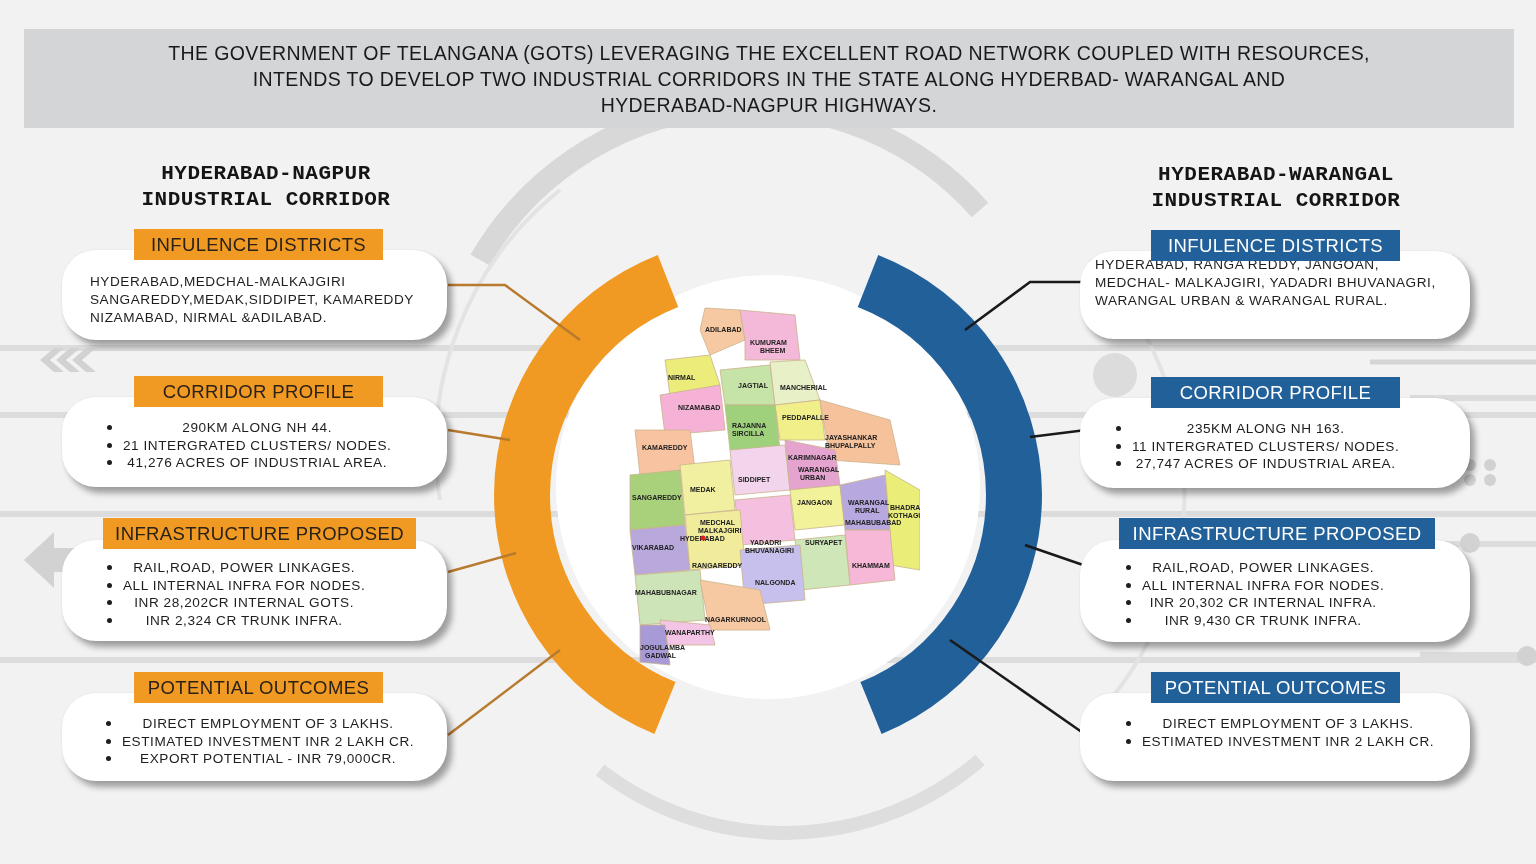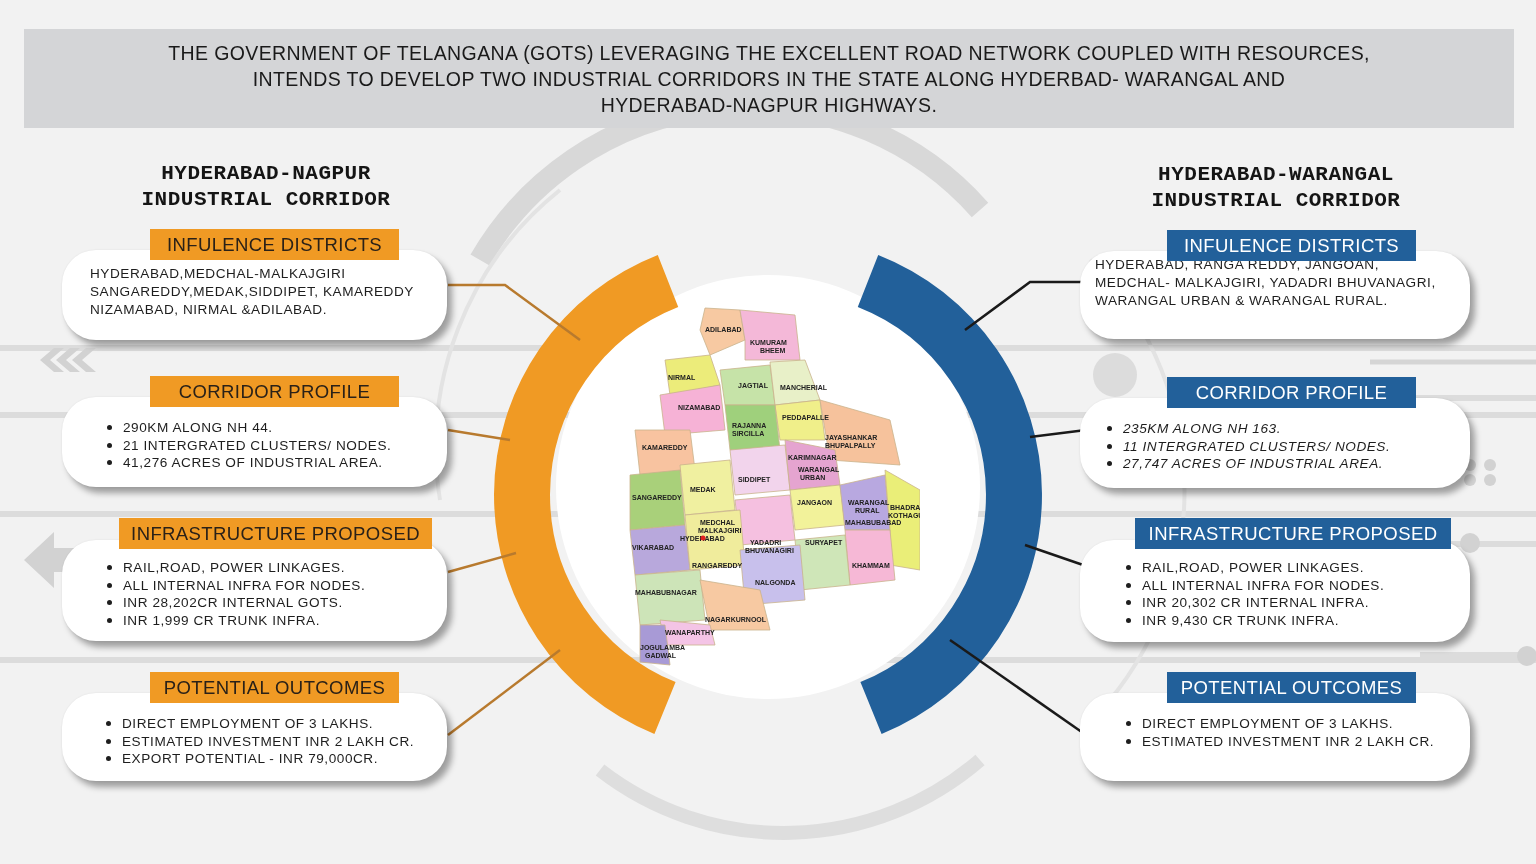--- a/index.html
+++ b/index.html
@@ -25,33 +25,33 @@
     color: #1a1a1a; width: 1420px; white-space: pre-line;
   }
   .corridor-title {
     position: absolute; font-family: Liberation Mono, monospace;
     font-weight: bold; font-size: 21px; line-height: 26px; text-align: center;
     color: #151515; letter-spacing: 0.5px;
   }
   .label {
     position: absolute; height: 31px; z-index: 3;
     display: flex; align-items: center; justify-content: center;
-    font-family: "Liberation Sans", sans-serif; font-size: 18.5px; letter-spacing: 0.4px; margin-left: 16px;
+    font-family: "Liberation Sans", sans-serif; font-size: 18.5px; letter-spacing: 0.4px;
   }
   .label.orange { background: #f09a24; color: #2a2118; }
   .label.blue { background: #22609a; color: #ffffff; }
   .card {
     position: absolute; background: #ffffff; border-radius: 34px; z-index: 2;
     box-shadow: 5px 6px 6px rgba(0,0,0,0.35), 0 0 2px rgba(0,0,0,0.08);
     font-family: "Liberation Sans", sans-serif; font-size: 13.6px; letter-spacing: 0.55px;
     color: #1e1e1e;
   }
-  .card .plain { position: absolute; left: 28px; top: 15px; line-height: 18px; white-space: pre-line; }
+  .card .plain { position: absolute; left: 28px; top: 23px; line-height: 18px; white-space: pre-line; }
   .card ul { position: absolute; list-style: none; line-height: 17.5px; }
-  .card li { position: relative; padding-left: 18px; }
+  .card li { position: relative; padding-left: 18px; text-align: center; }
   .card li::before {
     content: ""; position: absolute; left: 2px; top: 6px; width: 5px; height: 5px;
     border-radius: 50%; background: #1e1e1e;
   }
   .ring-svg { position: absolute; left: 0; top: 0; z-index: 1; }
   .map-holder { position: absolute; left: 620px; top: 300px; width: 300px; height: 370px; z-index: 2; }
 </style>
 </head>
 <body>
 
@@ -211,21 +211,21 @@
     <li>41,276  ACRES OF INDUSTRIAL AREA.</li>
   </ul>
 </div>
 
 <div class="label orange" style="left:103px; top:518px; width:313px;">INFRASTRUCTURE PROPOSED</div>
 <div class="card" style="left:62px; top:540px; width:385px; height:101px;">
   <ul style="left:43px; top:19px;">
     <li>RAIL,ROAD, POWER LINKAGES.</li>
     <li>ALL INTERNAL INFRA FOR NODES.</li>
     <li>INR 28,202CR INTERNAL GOTS.</li>
-    <li>INR 1,999 CR TRUNK INFRA.</li>
+    <li>INR 2,324 CR TRUNK INFRA.</li>
   </ul>
 </div>
 
 <div class="label orange" style="left:134px; top:672px; width:249px;">POTENTIAL OUTCOMES</div>
 <div class="card" style="left:62px; top:693px; width:385px; height:88px;">
   <ul style="left:42px; top:22px;">
     <li>DIRECT EMPLOYMENT OF 3 LAKHS.</li>
     <li>ESTIMATED INVESTMENT INR 2 LAKH CR.</li>
     <li>EXPORT POTENTIAL - INR 79,000CR.</li>
   </ul>
@@ -238,21 +238,21 @@
 
 <div class="label blue" style="left:1151px; top:230px; width:249px;">INFULENCE DISTRICTS</div>
 <div class="card" style="left:1080px; top:251px; width:390px; height:88px;">
   <div class="plain" style="left:15px; top:5px;">HYDERABAD, RANGA REDDY, JANGOAN,
 MEDCHAL- MALKAJGIRI, YADADRI BHUVANAGRI,
 WARANGAL URBAN &amp; WARANGAL RURAL.</div>
 </div>
 
 <div class="label blue" style="left:1151px; top:377px; width:249px;">CORRIDOR PROFILE</div>
 <div class="card" style="left:1080px; top:398px; width:390px; height:90px;">
-  <ul style="left:25px; top:22px;font-style:italic;">
+  <ul style="left:34px; top:22px;">
     <li>235KM ALONG NH 163.</li>
     <li>11  INTERGRATED CLUSTERS/ NODES.</li>
     <li>27,747   ACRES OF INDUSTRIAL AREA.</li>
   </ul>
 </div>
 
 <div class="label blue" style="left:1119px; top:518px; width:316px;">INFRASTRUCTURE PROPOSED</div>
 <div class="card" style="left:1080px; top:540px; width:390px; height:102px;">
   <ul style="left:44px; top:19px;">
     <li>RAIL,ROAD, POWER LINKAGES.</li>

